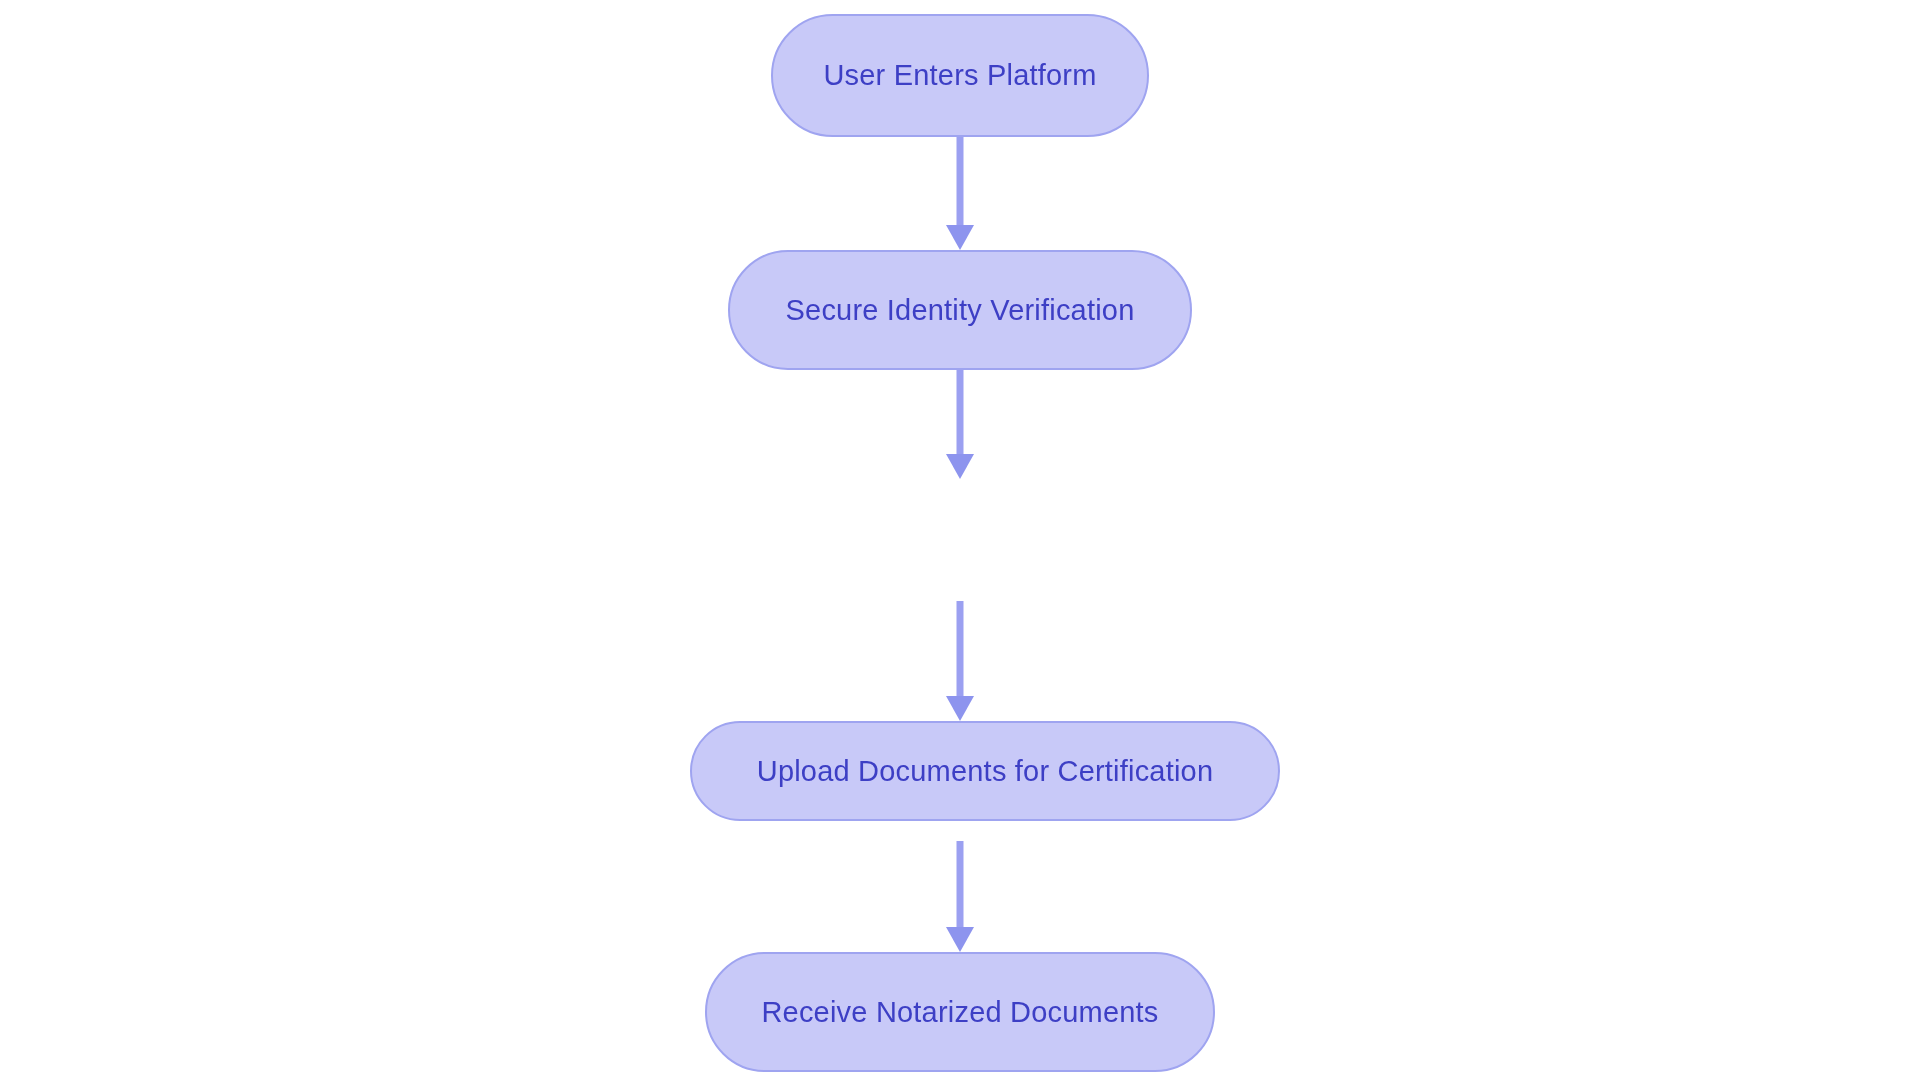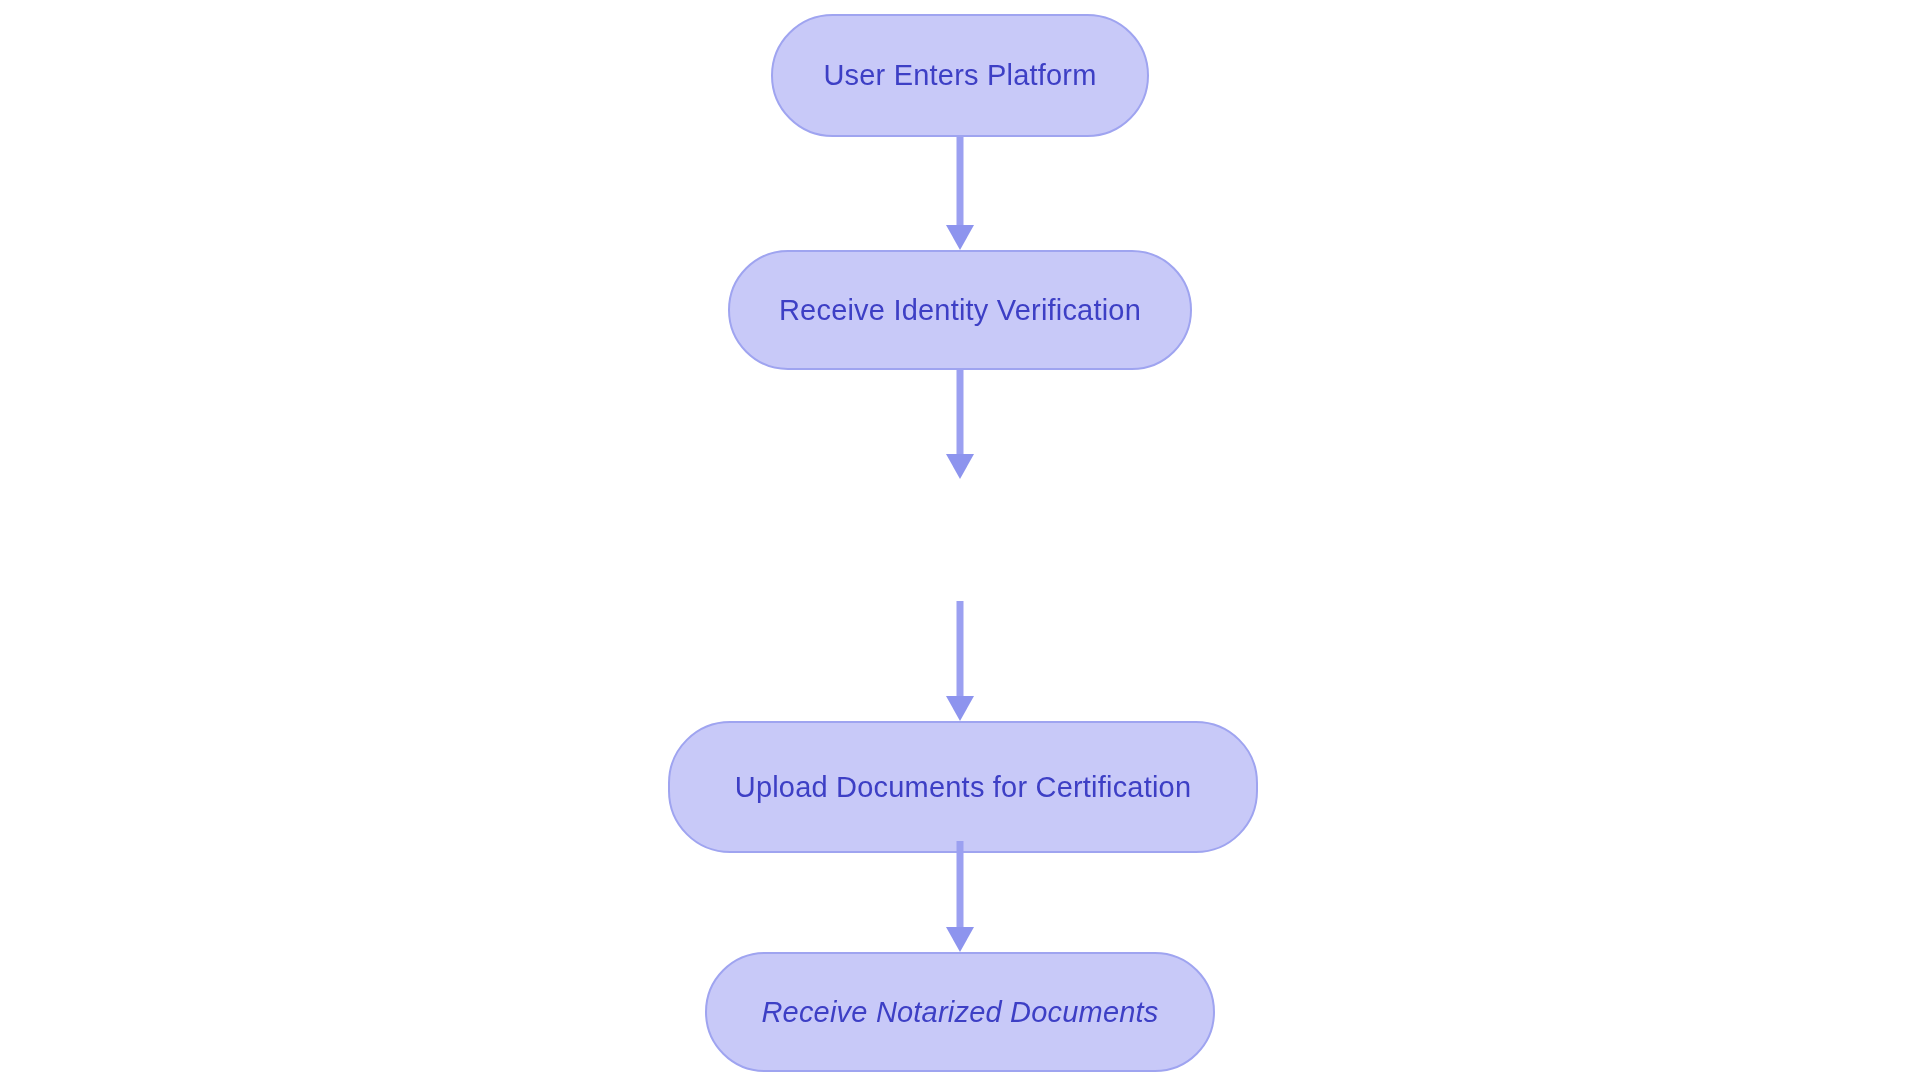--- a/index.html
+++ b/index.html
@@ -59,26 +59,26 @@
   }
 </style>
 </head>
 <body>
 
 <div id="canvas" style="--bg: #ffffff; --fill: #c8c9f8; --border: #9fa4f0; --text: #3d3fc5; --arrow: #9ba0f1; --arrowhead: #8d94ee;">
     <div class="node" style="left: 771px; top: 14px; width: 378px; height: 123px; justify-content: center;">
       <span class="node-label">User Enters Platform</span>
     </div>
     <div class="node" style="left: 728px; top: 250px; width: 464px; height: 120px;">
-      <span class="node-label">Receive Identity Verification</span>
+      <span class="node-label">Secure Identity Verification</span>
     </div>
-    <div class="node" style="left: 668px; top: 721px; width: 590px; height: 132px; align-items: center;">
+    <div class="node" style="left: 690px; top: 721px; width: 590px; height: 100px; align-items: center;">
       <span class="node-label">Upload Documents for Certification</span>
     </div>
-    <div class="node" style="left: 705px; top: 952px; width: 510px; height: 120px; font-style: italic;">
+    <div class="node" style="left: 705px; top: 952px; width: 510px; height: 120px;">
       <span class="node-label">Receive Notarized Documents</span>
     </div>
     <div class="edge" style="left: 946px; top: 137px; width: 28px; height: 113px;">
       <div class="edge-line" style="height: 88px;"></div>
       <div class="edge-head"></div>
     </div>
     <div class="edge" style="left: 946px; top: 370px; width: 28px; height: 109px;">
       <div class="edge-line" style="height: 84px;"></div>
       <div class="edge-head"></div>
     </div>

